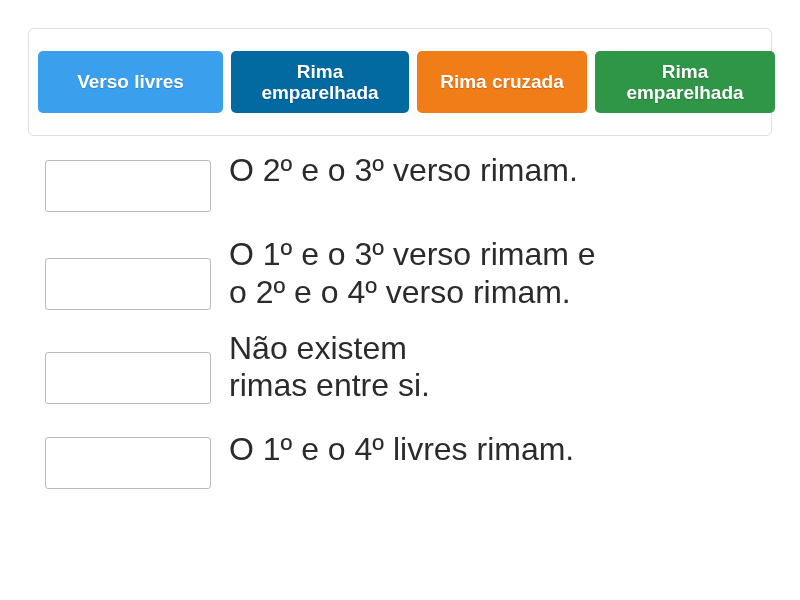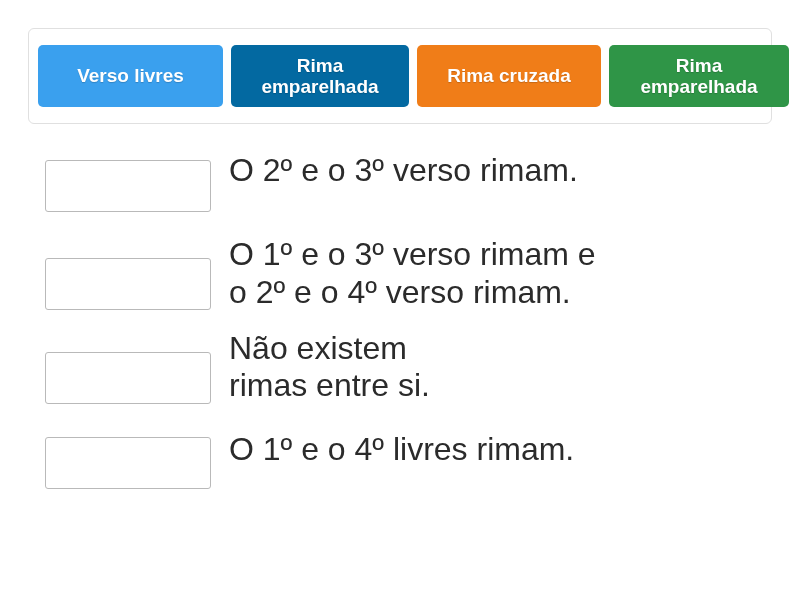--- a/index.html
+++ b/index.html
@@ -25,21 +25,21 @@
   
   .tiles-bar {
     position: absolute;
     left: 28px;
     top: 28px;
     width: 744px;
     box-sizing: border-box;
     border: 1px solid #e0e0e0;
     border-radius: 6px;
     background: #ffffff;
-    padding: 16px 9px;
+    padding: 22px 9px;
     display: flex;
     gap: 8px;
     align-items: stretch;
   }
 
   .tile {
     flex: 0 0 auto;
     border-radius: 5px;
     color: #ffffff;
     font-weight: bold;
@@ -51,21 +51,21 @@
     justify-content: center;
     padding: 6px 10px;
     box-sizing: border-box;
     min-height: 62px;
     cursor: pointer;
     user-select: none;
     text-shadow: 0 1px 1px rgba(0,0,0,0.18);
   }
   .tile-0 { width: 185px; background: #3aa0ee; }
   .tile-1 { width: 178px; background: #0369a1; }
-  .tile-2 { width: 184px; background: #f07d18; }
+  .tile-2 { width: 170px; background: #f07d18; }
   .tile-3 { width: 180px; background: #2f9547; }
 
   
   .rows {
     position: absolute;
     left: 10px;
     top: 140px;
     width: 800px;
   }
 

